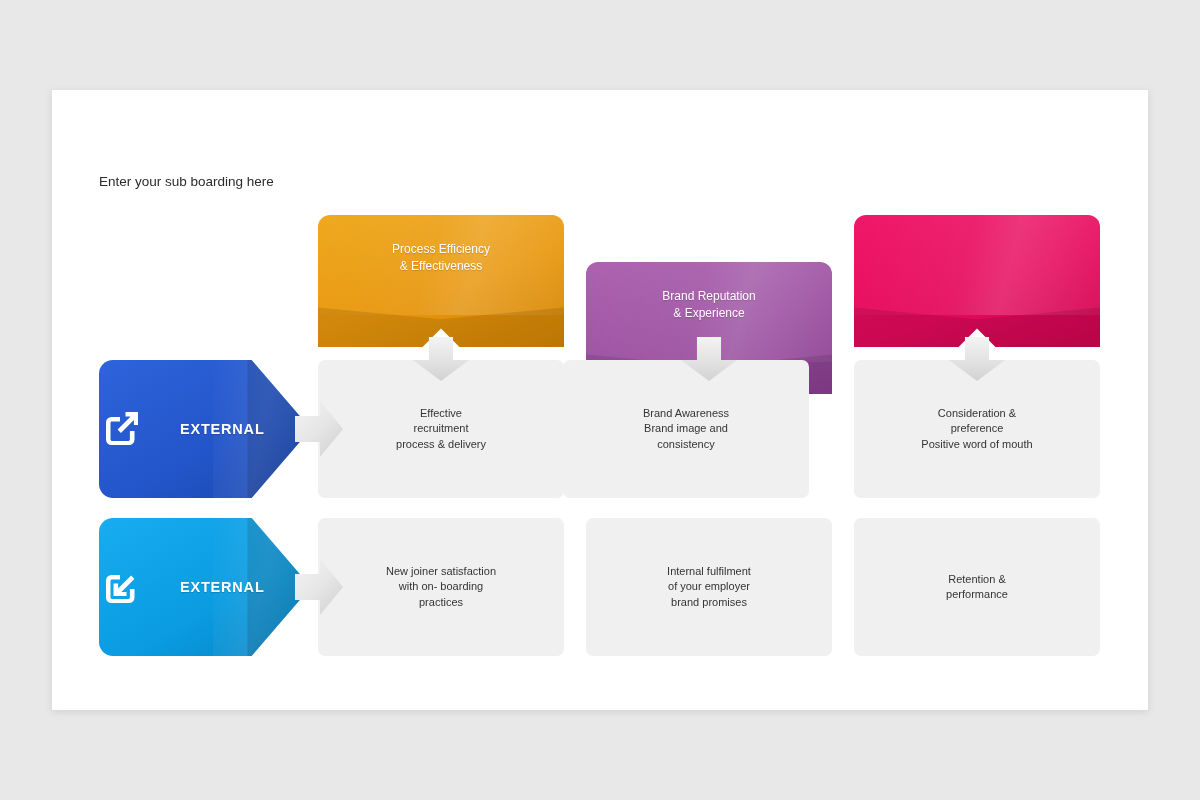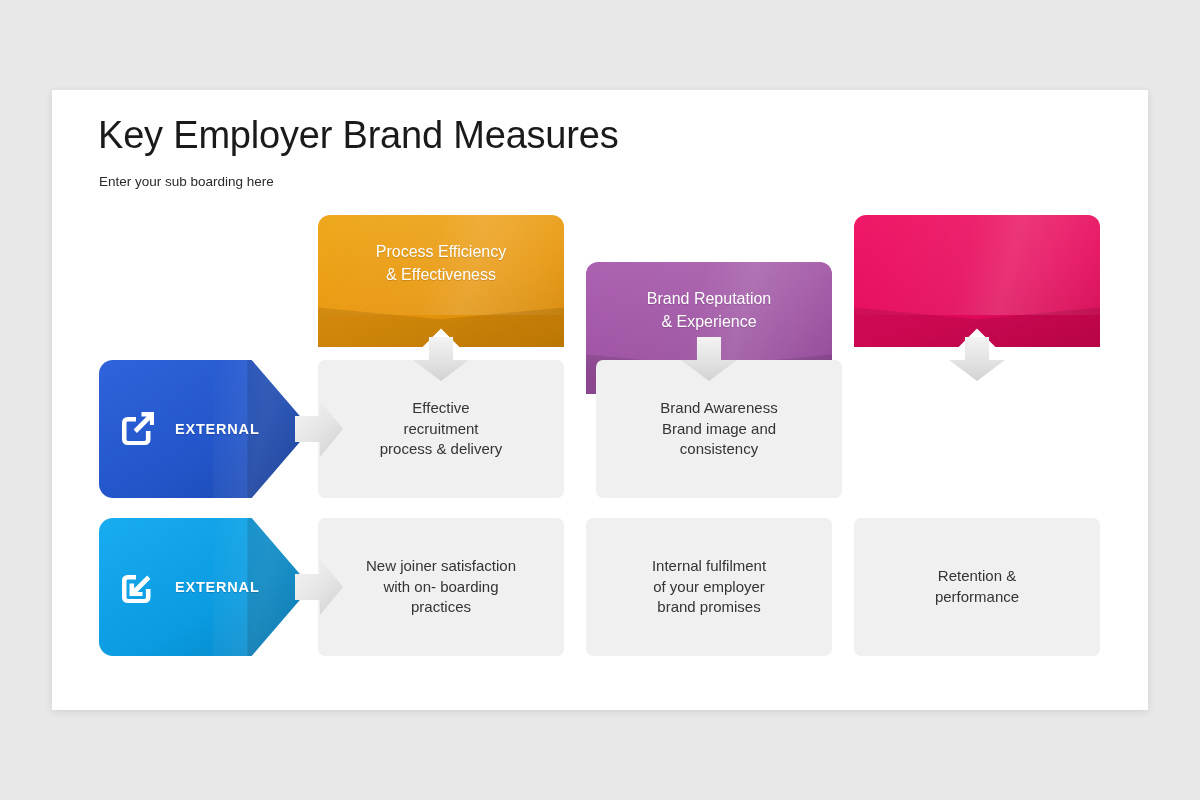--- a/index.html
+++ b/index.html
@@ -73,21 +73,21 @@
     clip-path: polygon(0 0,50% 30%,100% 0,100% 100%,0 100%);
     pointer-events: none;
   }
   .ribbon-label {
     position: relative;
     z-index: 3;
     display: block;
     padding: 26px 18px 0;
     text-align: center;
     color: #ffffff;
-    font-size: 16px;
+    font-size: 12px;
     line-height: 1.42;
     font-weight: 400;
     text-shadow: 0 1px 1px rgba(0,0,0,0.16);
     white-space: pre-line;
   }
 
   .ribbon-shadow {
     position: absolute;
     top: 125px;
     width: 246px;
@@ -149,21 +149,22 @@
     -webkit-clip-path: polygon(0 0,72% 0,100% 50%,72% 100%,0 100%);
     clip-path: polygon(0 0,72% 0,100% 50%,72% 100%,0 100%);
     z-index: -1;
   }
   .tab-inner {
     position: relative;
     z-index: 3;
     display: flex;
     align-items: center;
     height: 100%;
-    padding-left: 16px;
+    padding-left: 0;
+    gap: 21px;
   }
   .tab-icon { width: 46px; height: 46px; flex: 0 0 46px; }
   .tab-icon svg { display: block; width: 46px; height: 46px; }
   .tab-label {
     margin-left: 14px;
     color: #ffffff;
     font-size: 14.5px;
     font-weight: bold;
     letter-spacing: 0.8px;
     text-shadow: 0 1px 1px rgba(0,0,0,0.18);
@@ -188,33 +189,32 @@
     width: 246px;
     height: 138px;
     background: #f0f0f0;
     border-radius: 7px;
     display: flex;
     align-items: center;
     justify-content: center;
   }
   .cell-text {
     text-align: center;
-    font-size: 15px;
+    font-size: 11px;
     line-height: 1.39;
     color: #343434;
     white-space: pre-line;
     padding: 0 8px;
   }
 </style>
 </head>
 <body>
 
 <div class="slide">
 
-  <div class="page-title">Key Employer Brand Measures</div>
   <div class="page-subtitle">Enter your sub boarding here</div>
 
   <div class="ribbon-shadow" id="rsh0" style="left:266px;"></div>
   <div class="ribbon" id="rib0" style="left: 266px; background: linear-gradient(160deg, rgb(239, 169, 30) 0%, rgb(232, 150, 12) 55%, rgb(209, 132, 4) 100%);">
     <span class="sheen"></span>
     <span class="fold"></span>
     <span class="ribbon-label">Process Efficiency
 &amp; Effectiveness</span>
   </div>
 
@@ -250,24 +250,29 @@
       <span class="tab-label">EXTERNAL</span>
     </div>
   </div>
   <div class="right-arrow" style="top:311px;"></div>
 
   <div class="cell" style="left:266px; top:270px;">
     <span class="cell-text">Effective
 recruitment
 process &amp; delivery</span>
   </div>
-  <div class="cell" style="left:544px; top:270px;">
+  <div class="cell" style="left:511px; top:270px;">
     <span class="cell-text">Brand Awareness
 Brand image and
 consistency</span>
+  </div>
+  <div class="cell" style="left:802px; top:270px;">
+    <span class="cell-text">Consideration &amp;
+preference
+Positive word of mouth</span>
   </div>
 
   <div class="row-tab-shadow" id="tsh1" style="top:428px;"></div>
   <div class="row-tab" id="tab1" style="top: 428px; background: linear-gradient(150deg, rgb(24, 172, 240) 0%, rgb(10, 155, 224) 60%, rgb(6, 132, 196) 100%);">
     <span class="tsheen"></span>
     <span class="tdark"></span>
     <div class="tab-inner">
       <span class="tab-icon">
         <svg viewBox="0 0 46 46" xmlns="http://www.w3.org/2000/svg">
           <path d="M7 16.5 a5.5 5.5 0 0 1 5.5-5.5 H21 v4.6 h-8.1 a1.4 1.4 0 0 0 -1.4 1.4 v16.6 a1.4 1.4 0 0 0 1.4 1.4 h16.6 a1.4 1.4 0 0 0 1.4 -1.4 V25 h4.6 v8.5 a5.5 5.5 0 0 1 -5.5 5.5 H12.5 A5.5 5.5 0 0 1 7 33.5 Z" fill="#ffffff"></path>

